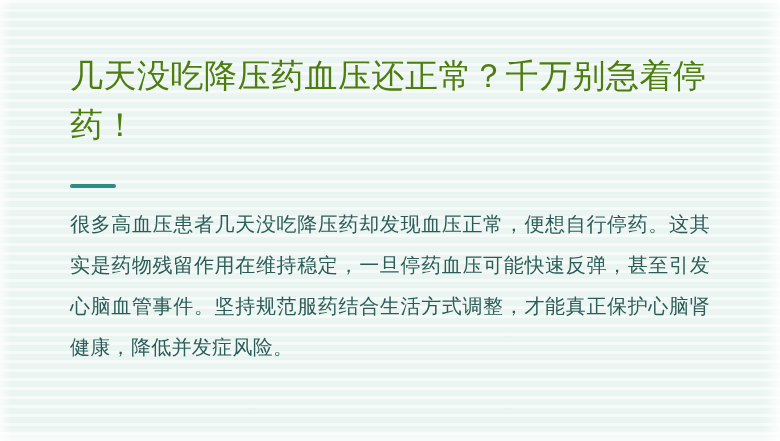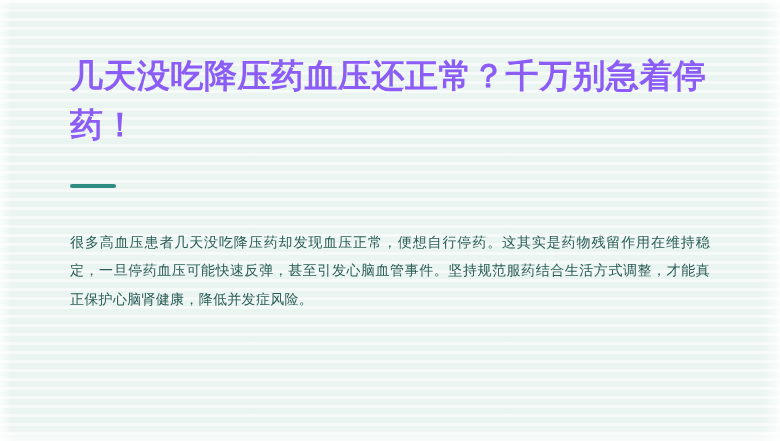--- a/index.html
+++ b/index.html
@@ -63,35 +63,35 @@
   }
   .content {
     position: relative;
     padding: 52px 70px 0 70px;
     z-index: 2;
   }
   .title {
     margin: 0;
     font-size: 33px;
     line-height: 1.48;
-    font-weight: bold;
-    color: #8b5cf6;
+    font-weight: normal;
+    color: #4d7c0f;
     letter-spacing: 0.5px;
     max-width: 640px;
   }
   .divider {
     margin-top: 34px;
     width: 46px;
     height: 4px;
     border-radius: 2px;
     background: #2f8c80;
   }
   .body-text {
-    margin-top: 40px;
-    font-size: 14px;
+    margin-top: 16px;
+    font-size: 20px;
     line-height: 2.05;
     color: #2b5c56;
     max-width: 648px;
     letter-spacing: 0.3px;
     text-align: justify;
   }
 </style>
 </head>
 <body>
 

